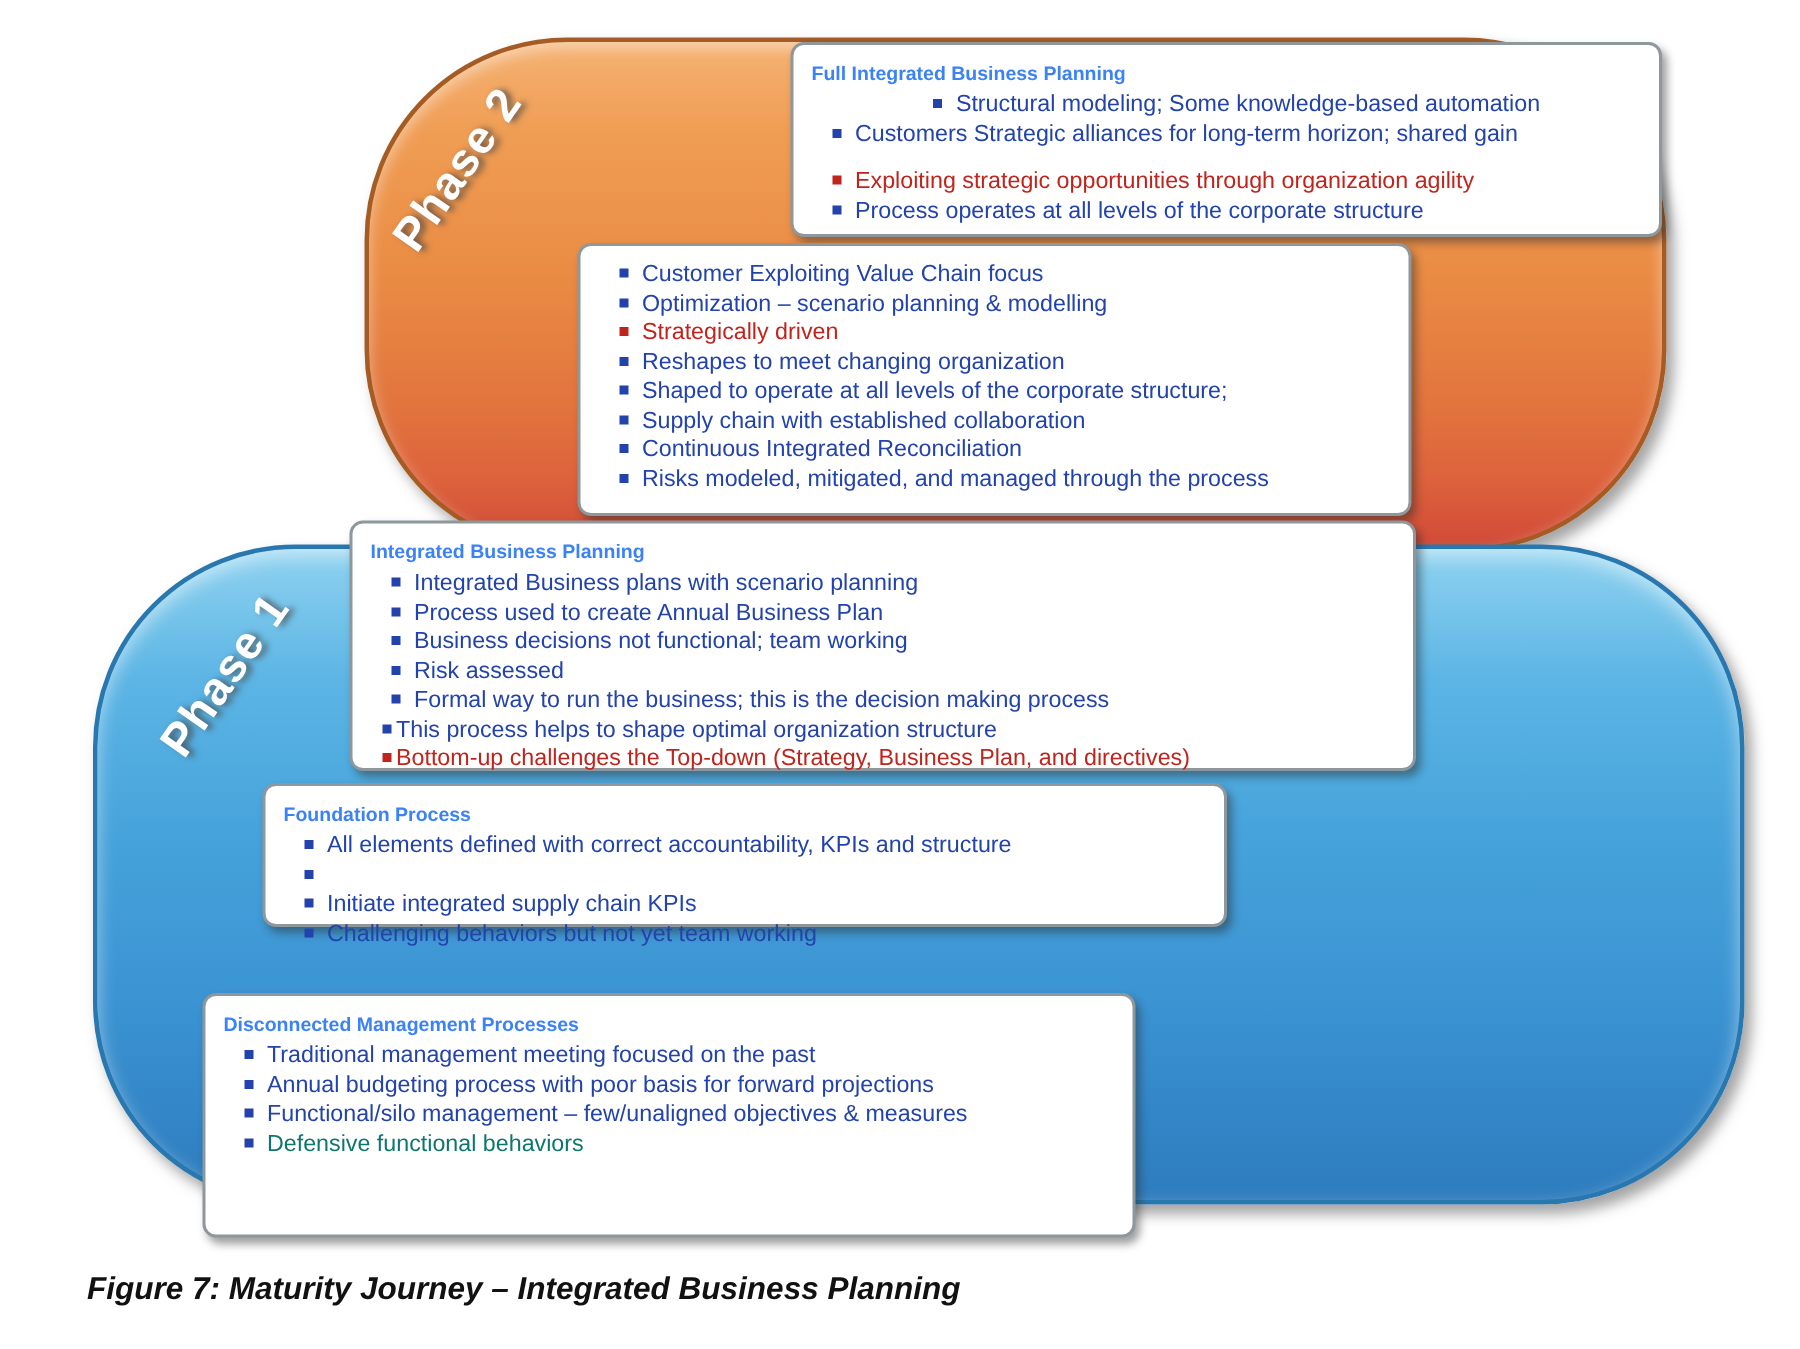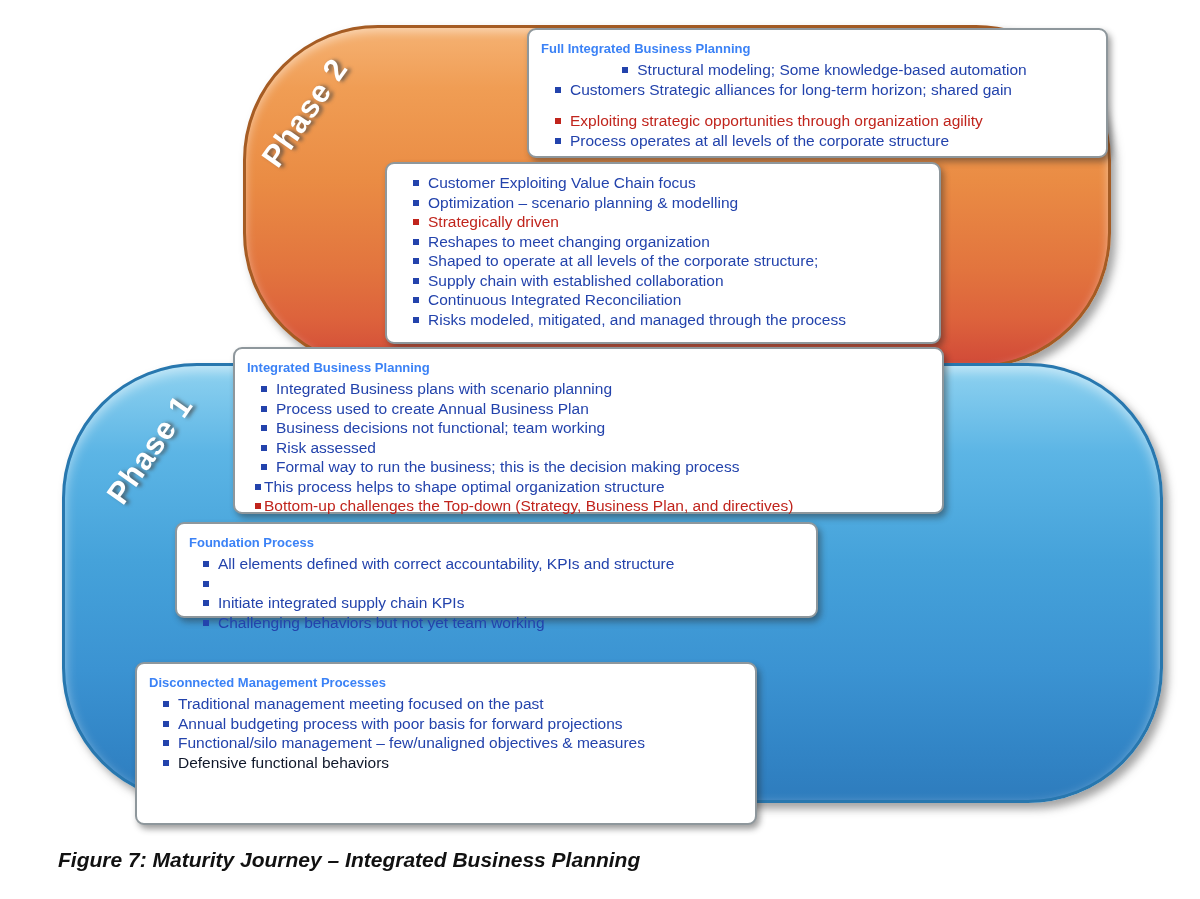--- a/index.html
+++ b/index.html
@@ -173,19 +173,19 @@
         <li class="" style="color: rgb(35, 67, 172);"><span class="marker" style="background: rgb(35, 67, 172);"></span><span>Challenging behaviors but not yet team working</span></li>
       </ul>
   </section>
 
   <section class="panel" id="box-4">
     <h3>Disconnected Management Processes</h3>
     <ul>
         <li class="" style="color: rgb(35, 67, 172);"><span class="marker" style="background: rgb(35, 67, 172);"></span><span>Traditional management meeting focused on the past</span></li>
         <li class="" style="color: rgb(35, 67, 172);"><span class="marker" style="background: rgb(35, 67, 172);"></span><span>Annual budgeting process with poor basis for forward projections</span></li>
         <li class="" style="color: rgb(35, 67, 172);"><span class="marker" style="background: rgb(35, 67, 172);"></span><span>Functional/silo management – few/unaligned objectives &amp; measures</span></li>
-        <li class="" style="color: #0f172a;"><span class="marker" style="background: rgb(35, 67, 172);"></span><span>Defensive functional behaviors</span></li>
+        <li class="" style="color: #0f766e;"><span class="marker" style="background: rgb(35, 67, 172);"></span><span>Defensive functional behaviors</span></li>
       </ul>
   </section>
 
   <div class="caption">Figure 7: Maturity Journey – Integrated Business Planning</div>
 
 </div>
 
 </body></html>

